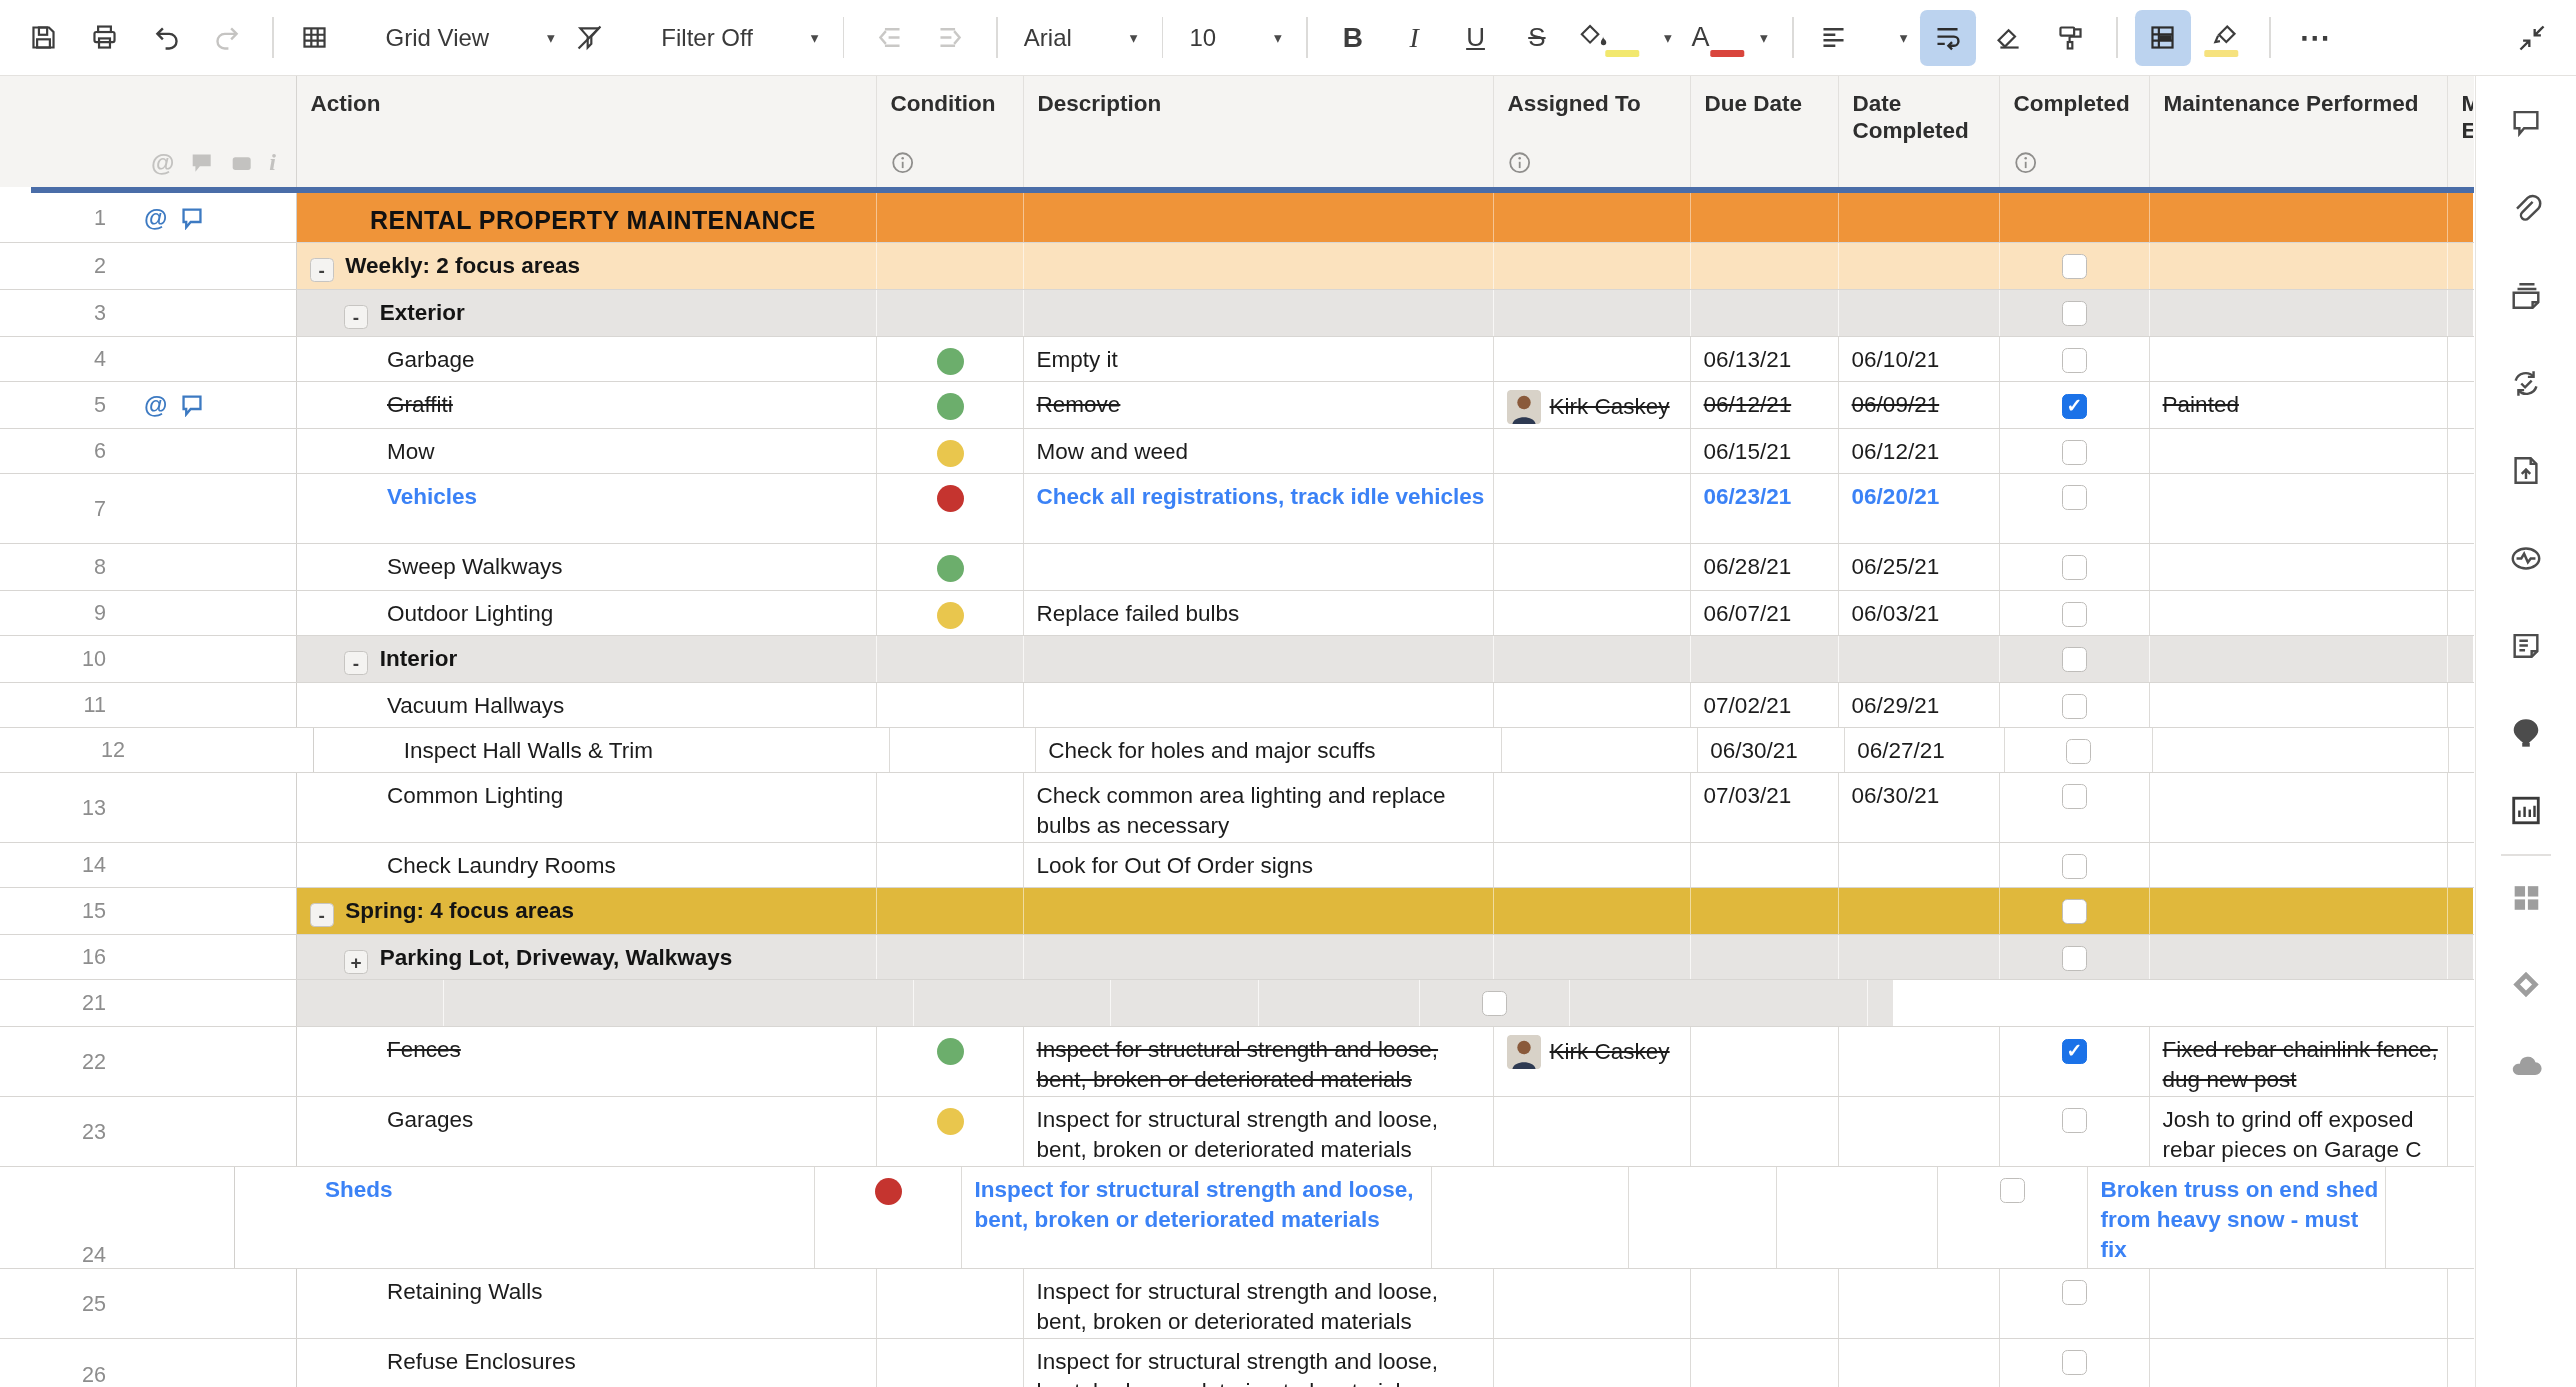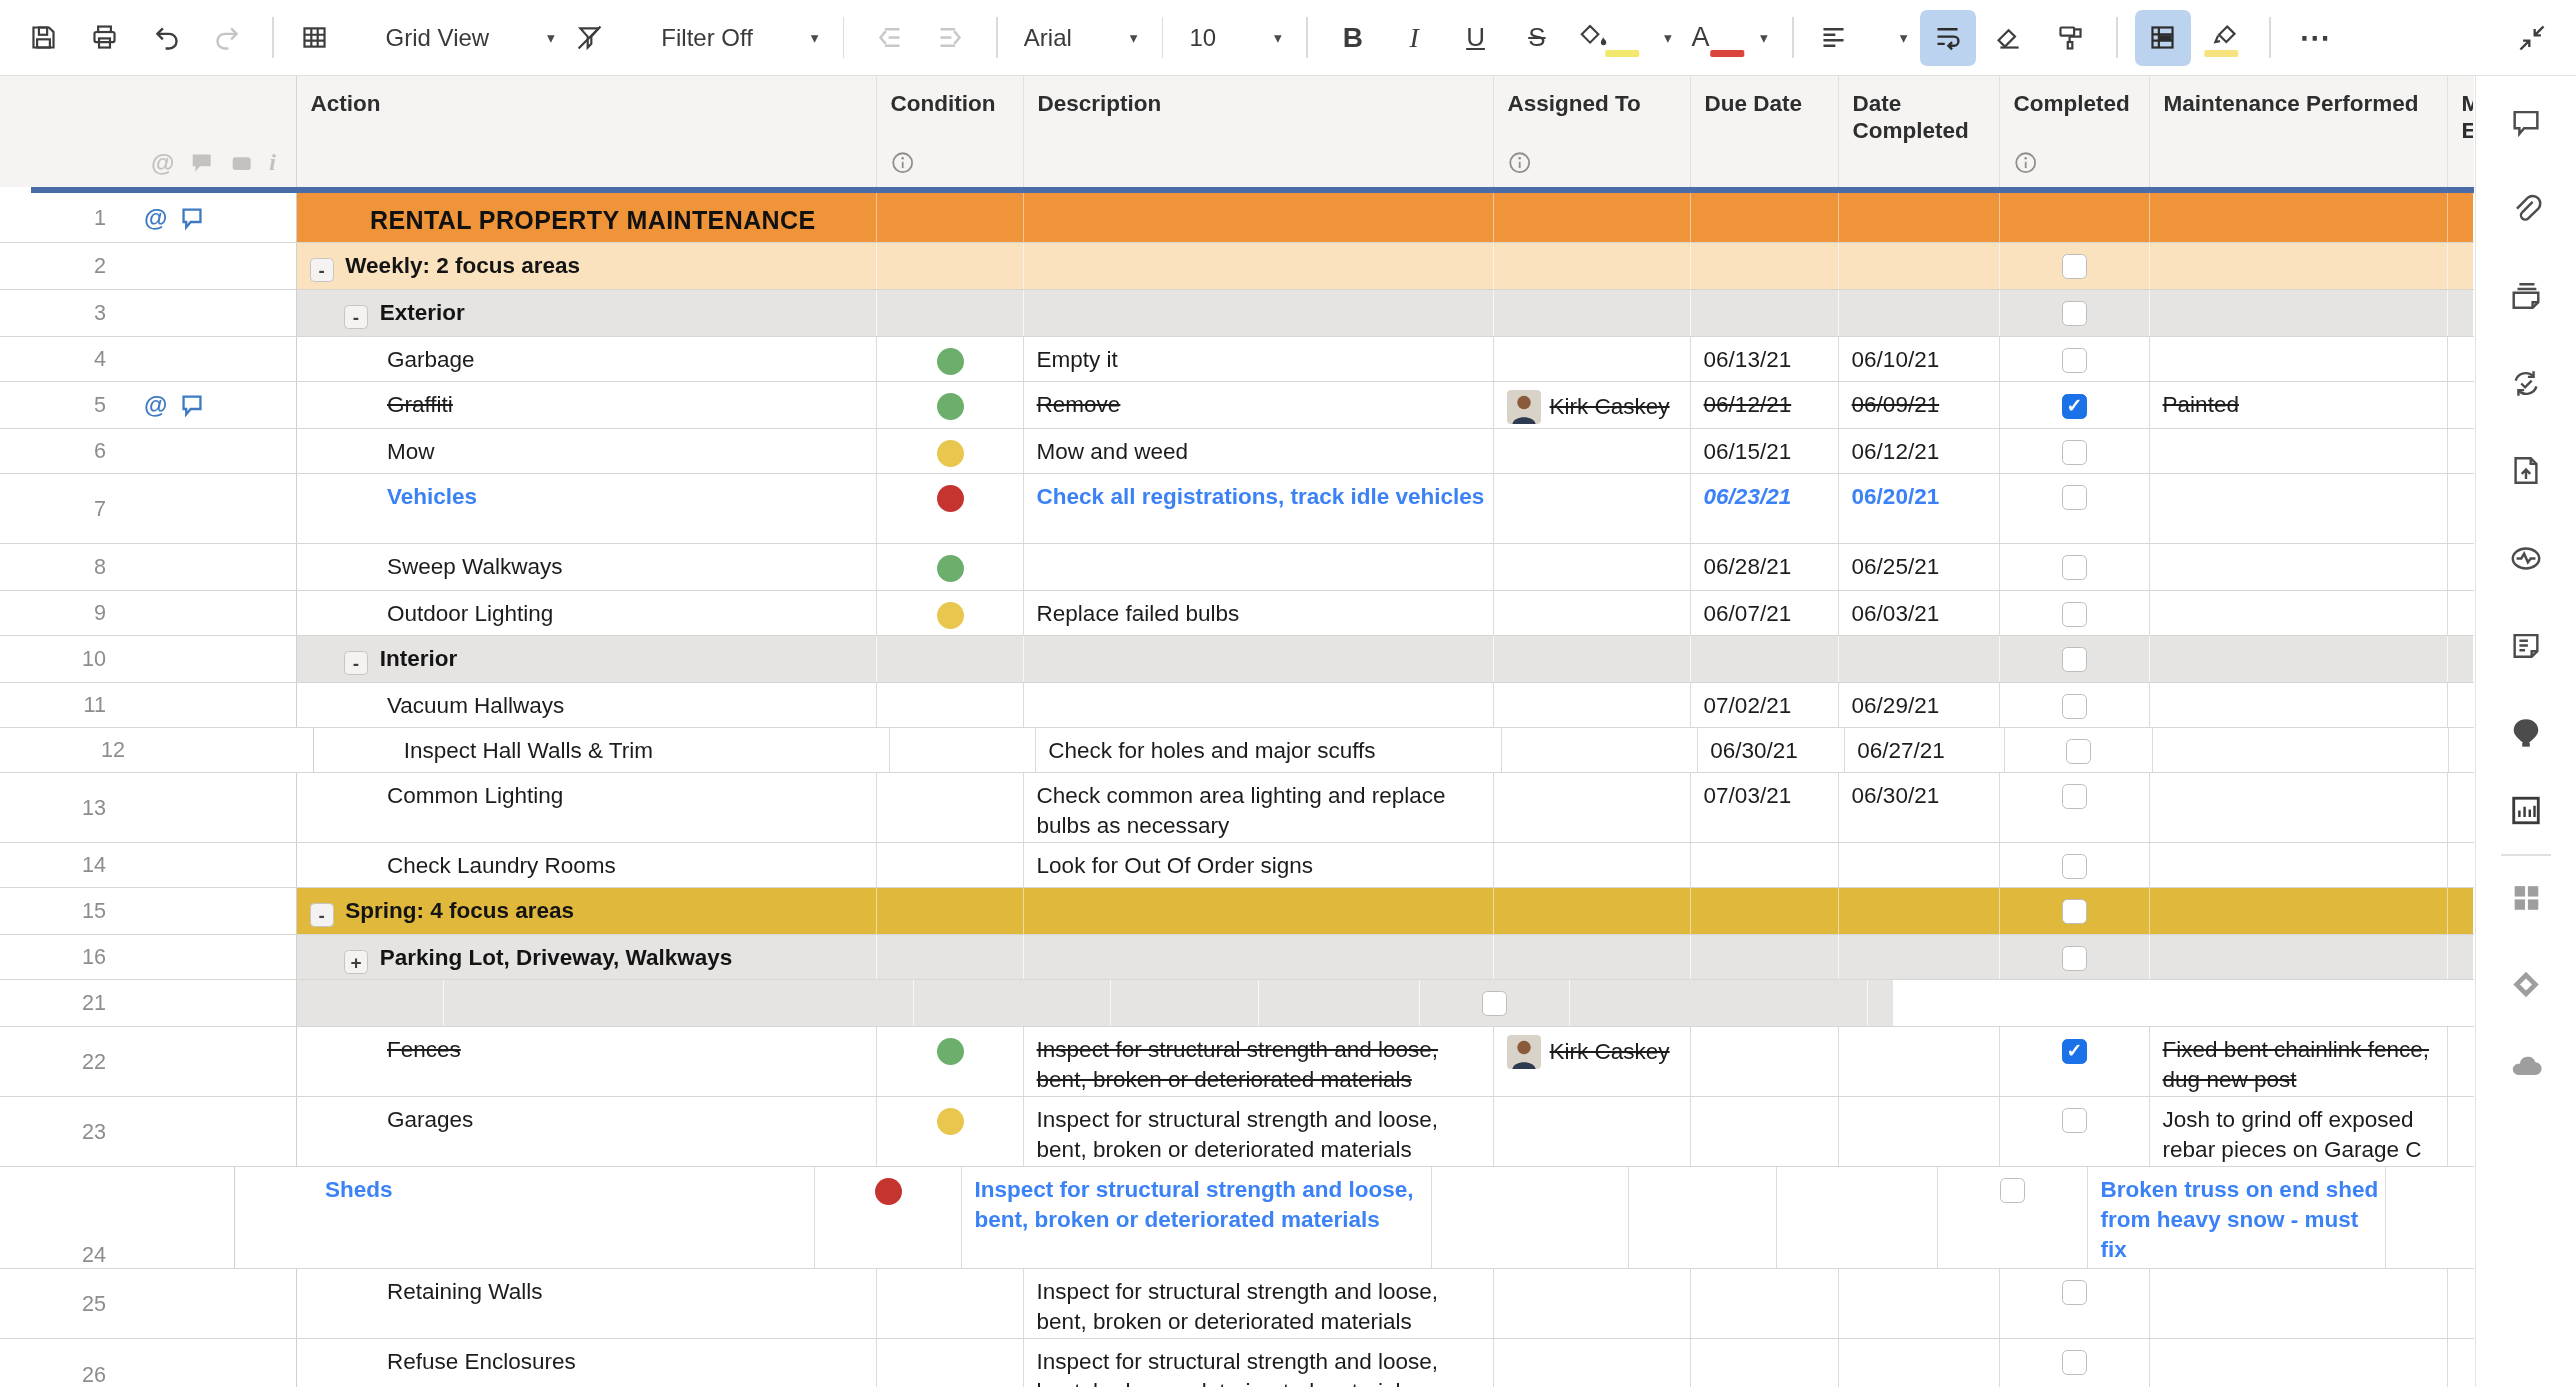--- a/index.html
+++ b/index.html
@@ -372,21 +372,21 @@
         <div class="cell" style="width: 25px; border-right: none;"></div>
       </div>
       <div class="row" style="height: 70px;">
         <div class="gutter-cell" style="width: 297px;">
           <span class="rownum">7</span>
         </div>
         <div class="cell" style="width: 580px; padding-left: 90px;"><span class="red">Vehicles</span></div>
         <div class="cell cond-cell" style="width: 147px;"><span class="dot" style="background: rgb(197, 52, 47);"></span></div>
         <div class="cell" style="width: 470px;"><span class="red">Check all registrations, track idle vehicles</span></div>
         <div class="cell" style="width: 197px;"></div>
-        <div class="cell" style="width: 148px; font-style: italic;"><span class="red">06/23/21</span></div>
+        <div class="cell" style="width: 148px;"><span class="red">06/23/21</span></div>
         <div class="cell" style="width: 161px;"><span class="red">06/20/21</span></div>
         <div class="cell check-cell" style="width: 150px;"><span class="checkbox"></span></div>
         <div class="cell" style="width: 298px;"></div>
         <div class="cell" style="width: 25px; border-right: none;"></div>
       </div>
       <div class="row" style="height: 47px;">
         <div class="gutter-cell" style="width: 297px;">
           <span class="rownum">8</span>
         </div>
         <div class="cell" style="width: 580px; padding-left: 90px;"><span>Sweep Walkways</span></div>
@@ -537,21 +537,21 @@
               <rect width="38" height="38" rx="4" fill="#D8D2C8"></rect>
               <circle cx="19" cy="14" r="7.5" fill="#8A5A3B"></circle>
               <path d="M6 38 c2 -10 24 -10 26 0 z" fill="#2E3A52"></path>
             </svg>
             <span class="strike">Kirk Caskey</span>
           </span>
         </div>
         <div class="cell" style="width: 148px;"></div>
         <div class="cell" style="width: 161px;"></div>
         <div class="cell check-cell" style="width: 150px;"><span class="checkbox checked">✓</span></div>
-        <div class="cell" style="width: 298px;"><span class="strike">Fixed bent chainlink fence, dug new post</span></div>
+        <div class="cell" style="width: 298px;"><span class="strike">Fixed rebar chainlink fence, dug new post</span></div>
         <div class="cell" style="width: 25px; border-right: none;"></div>
       </div>
       <div class="row" style="height: 70px;">
         <div class="gutter-cell" style="width: 297px;">
           <span class="rownum">23</span>
         </div>
         <div class="cell" style="width: 580px; padding-left: 90px;"><span>Garages</span></div>
         <div class="cell cond-cell" style="width: 147px;"><span class="dot" style="background: rgb(233, 198, 77);"></span></div>
         <div class="cell" style="width: 470px;"><span>Inspect for structural strength and loose, bent, broken or deteriorated materials</span></div>
         <div class="cell" style="width: 197px;"></div>

